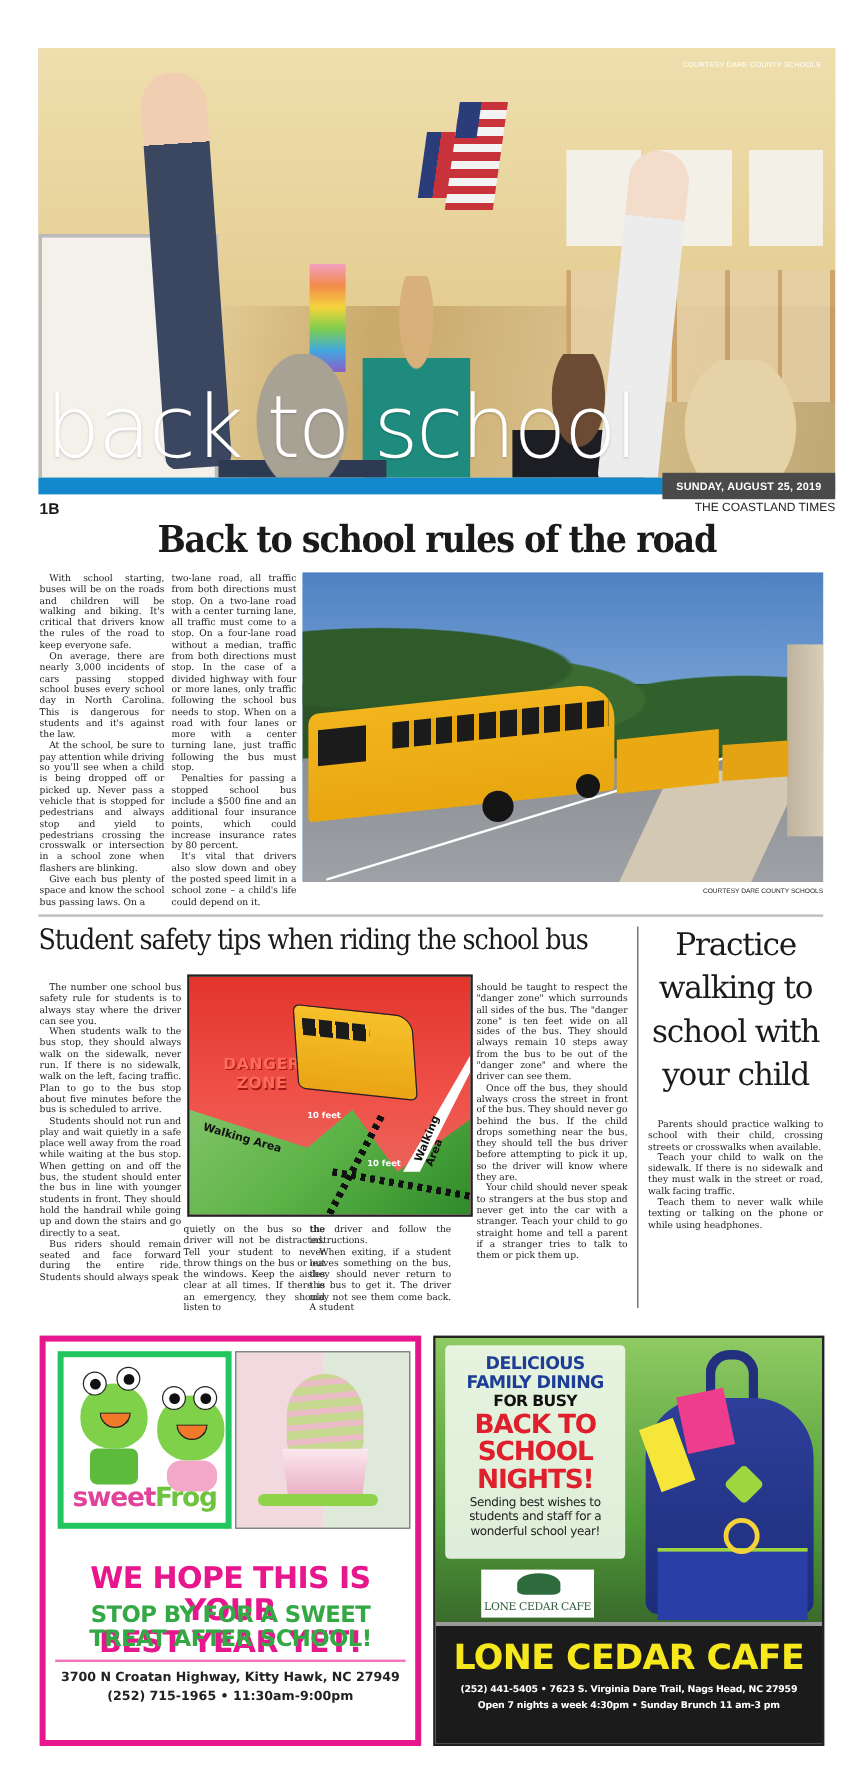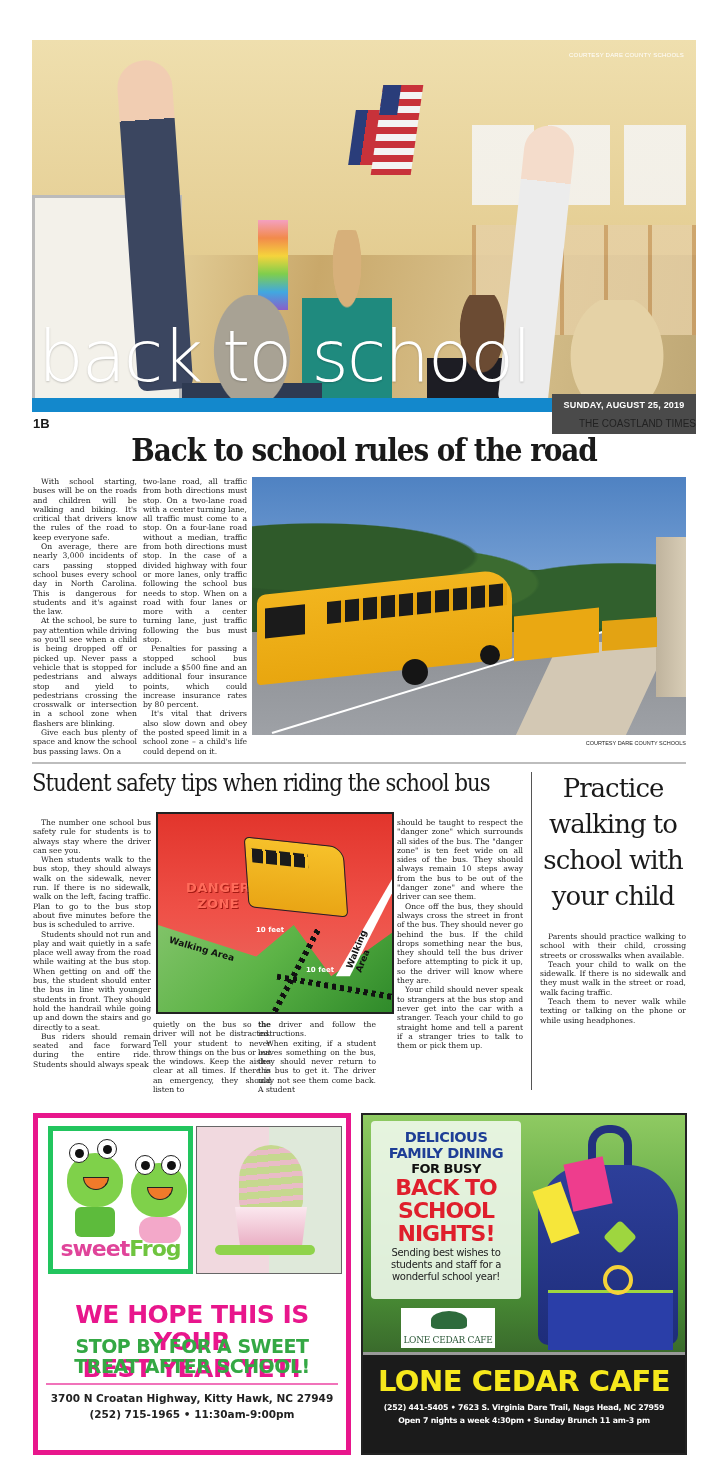--- a/index.html
+++ b/index.html
@@ -19,21 +19,21 @@
   .hero .kid1 { position:absolute; left:150px; top:255px; width:140px; height:160px; background: radial-gradient(ellipse at 50% 35%, #a8a294 0 38%, transparent 39%), linear-gradient(180deg, transparent 55%, #2e3a52 55%); }
   .hero .arm1 { position:absolute; left:95px; top:20px; width:55px; height:330px; background: linear-gradient(180deg,#f1cdb2 0 18%, #3b4660 18%); border-radius: 30px 30px 10px 10px; transform: rotate(-4deg); }
   .hero .kid2 { position:absolute; left:395px; top:255px; width:110px; height:140px; background: radial-gradient(ellipse at 50% 25%, #6b4b33 0 28%, transparent 29%), linear-gradient(180deg, transparent 45%, #1d1d24 45%); }
   .hero .arm2 { position:absolute; left:480px; top:85px; width:50px; height:280px; background: linear-gradient(180deg,#f4dccb 0 20%, #ececec 20%); border-radius: 30px 30px 10px 10px; transform: rotate(6deg); }
   .hero .kid3 { position:absolute; left:520px; top:260px; width:130px; height:140px; background: radial-gradient(ellipse at 50% 40%, #e5d2a6 0 50%, transparent 51%); }
   .hero .cubbies { position:absolute; left:440px; top:185px; width:230px; height:110px; background: repeating-linear-gradient(90deg,#c99c63 0 4px, #e6d0a6 4px 44px); opacity:0.8; }
   .hero .posters { position:absolute; left:440px; top:85px; width:220px; height:80px; background: repeating-linear-gradient(90deg,#f5f5f5 0 62px, transparent 62px 76px); opacity:0.85; }
   .hero .credit { position:absolute; right:12px; top:12px; font-family:"Liberation Sans", sans-serif; font-size:6px; color:#fff; letter-spacing:0.2px; }
   .hero .title { position:absolute; left:6px; bottom:6px; font-family:"DejaVu Sans", sans-serif; font-weight:200; font-size:72px; color:#fff; letter-spacing:-2px; line-height:1; text-shadow: 0 1px 2px rgba(0,0,0,0.2); }
   .bluebar { left: 32px; top: 398px; width: 664px; height: 14px; background:#1388cc; }
-  .datebox { left: 552px; top: 394px; width: 144px; height: 40px; background:#4a4a4a; color:#fff; font-family:"Liberation Sans", sans-serif; font-weight:bold; font-size:9px; text-align:center; line-height:22px; letter-spacing:0.2px; }
+  .datebox { left: 552px; top: 394px; width: 144px; height: 22px; background:#4a4a4a; color:#fff; font-family:"Liberation Sans", sans-serif; font-weight:bold; font-size:9px; text-align:center; line-height:22px; letter-spacing:0.2px; }
   .pageno { left: 33px; top: 416px; font-family:"Liberation Sans", sans-serif; font-weight:bold; font-size:13px; }
   .paper { left: 553px; top: 418px; width:143px; text-align:right; font-family:"Liberation Sans", sans-serif; font-size:10px; color:#222; }
 
   .headline1 { left: 32px; top: 432px; width:664px; text-align:center; font-family:"DejaVu Serif", serif; font-weight:bold; font-size:31px; letter-spacing:-1.2px; transform: scaleX(0.9); transform-origin:center; }
 
   .body-text { font-family:"DejaVu Serif", serif; font-size:7.6px; line-height:9.3px; text-align:justify; color:#222; }
   .body-text p { text-indent: 8px; }
 
   .col1 { left: 33px; top: 477px; width: 104px; }
   .col2 { left: 143px; top: 477px; width: 104px; }

